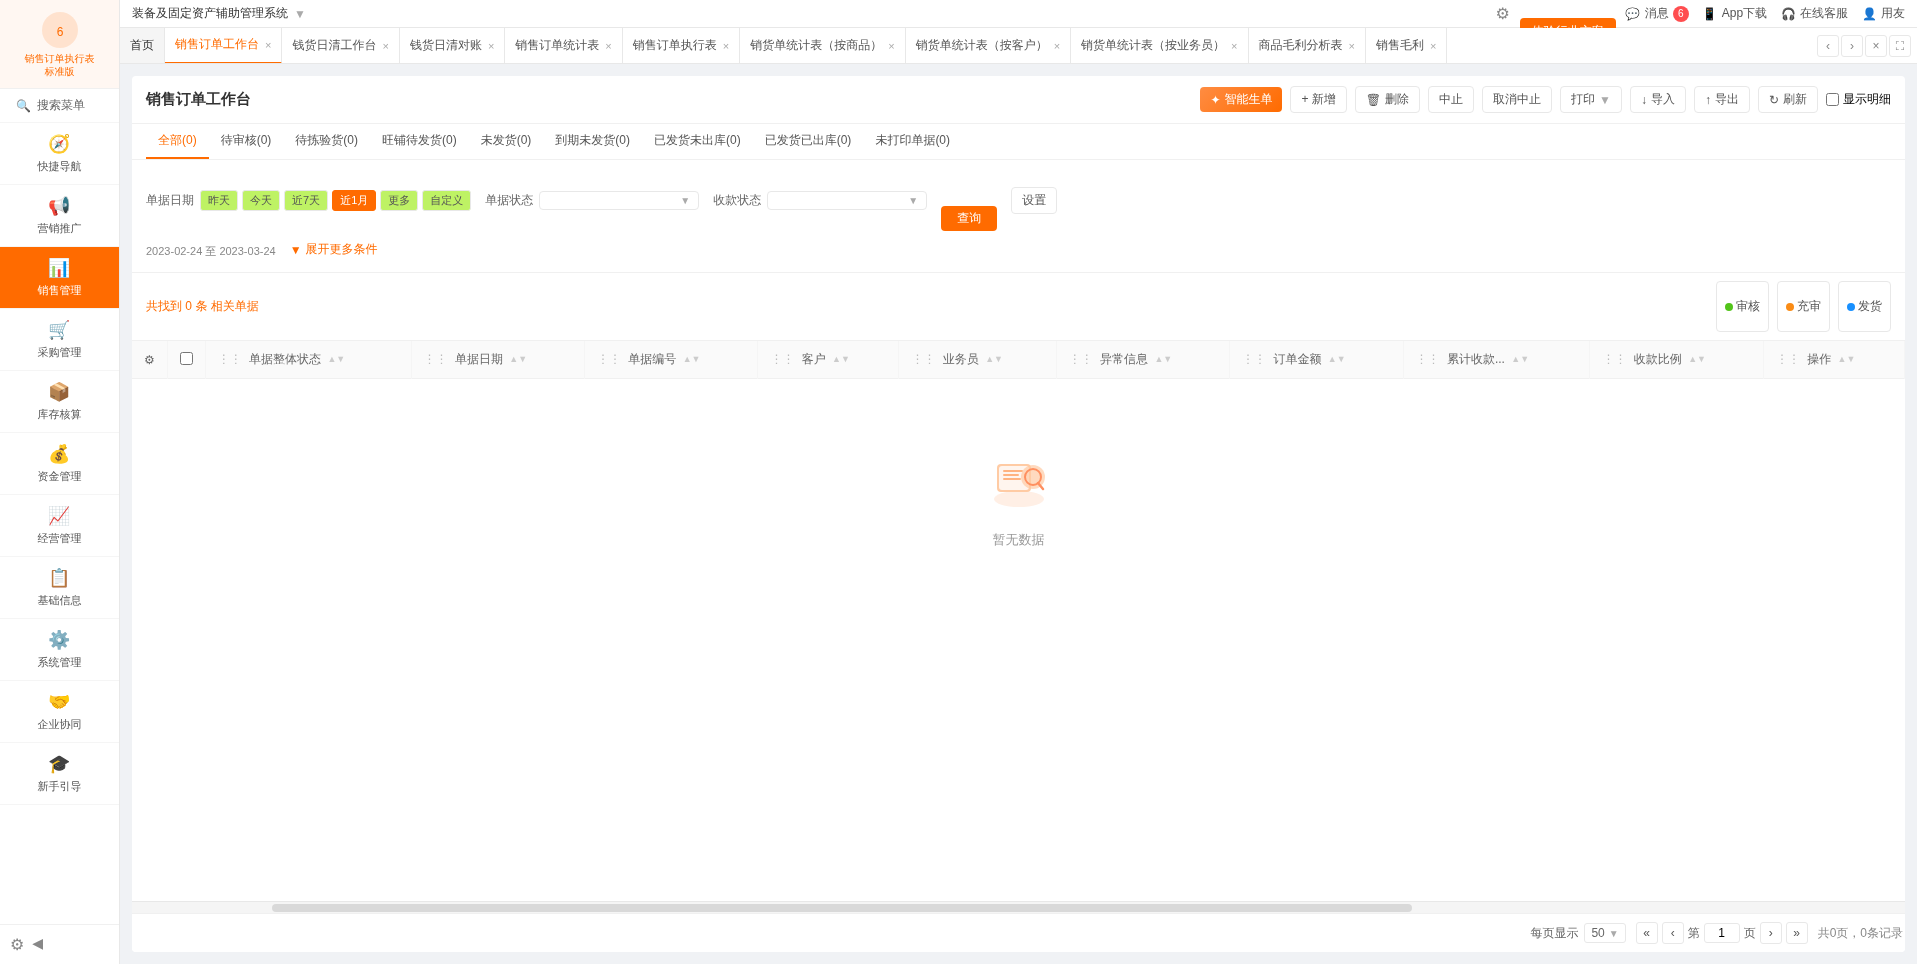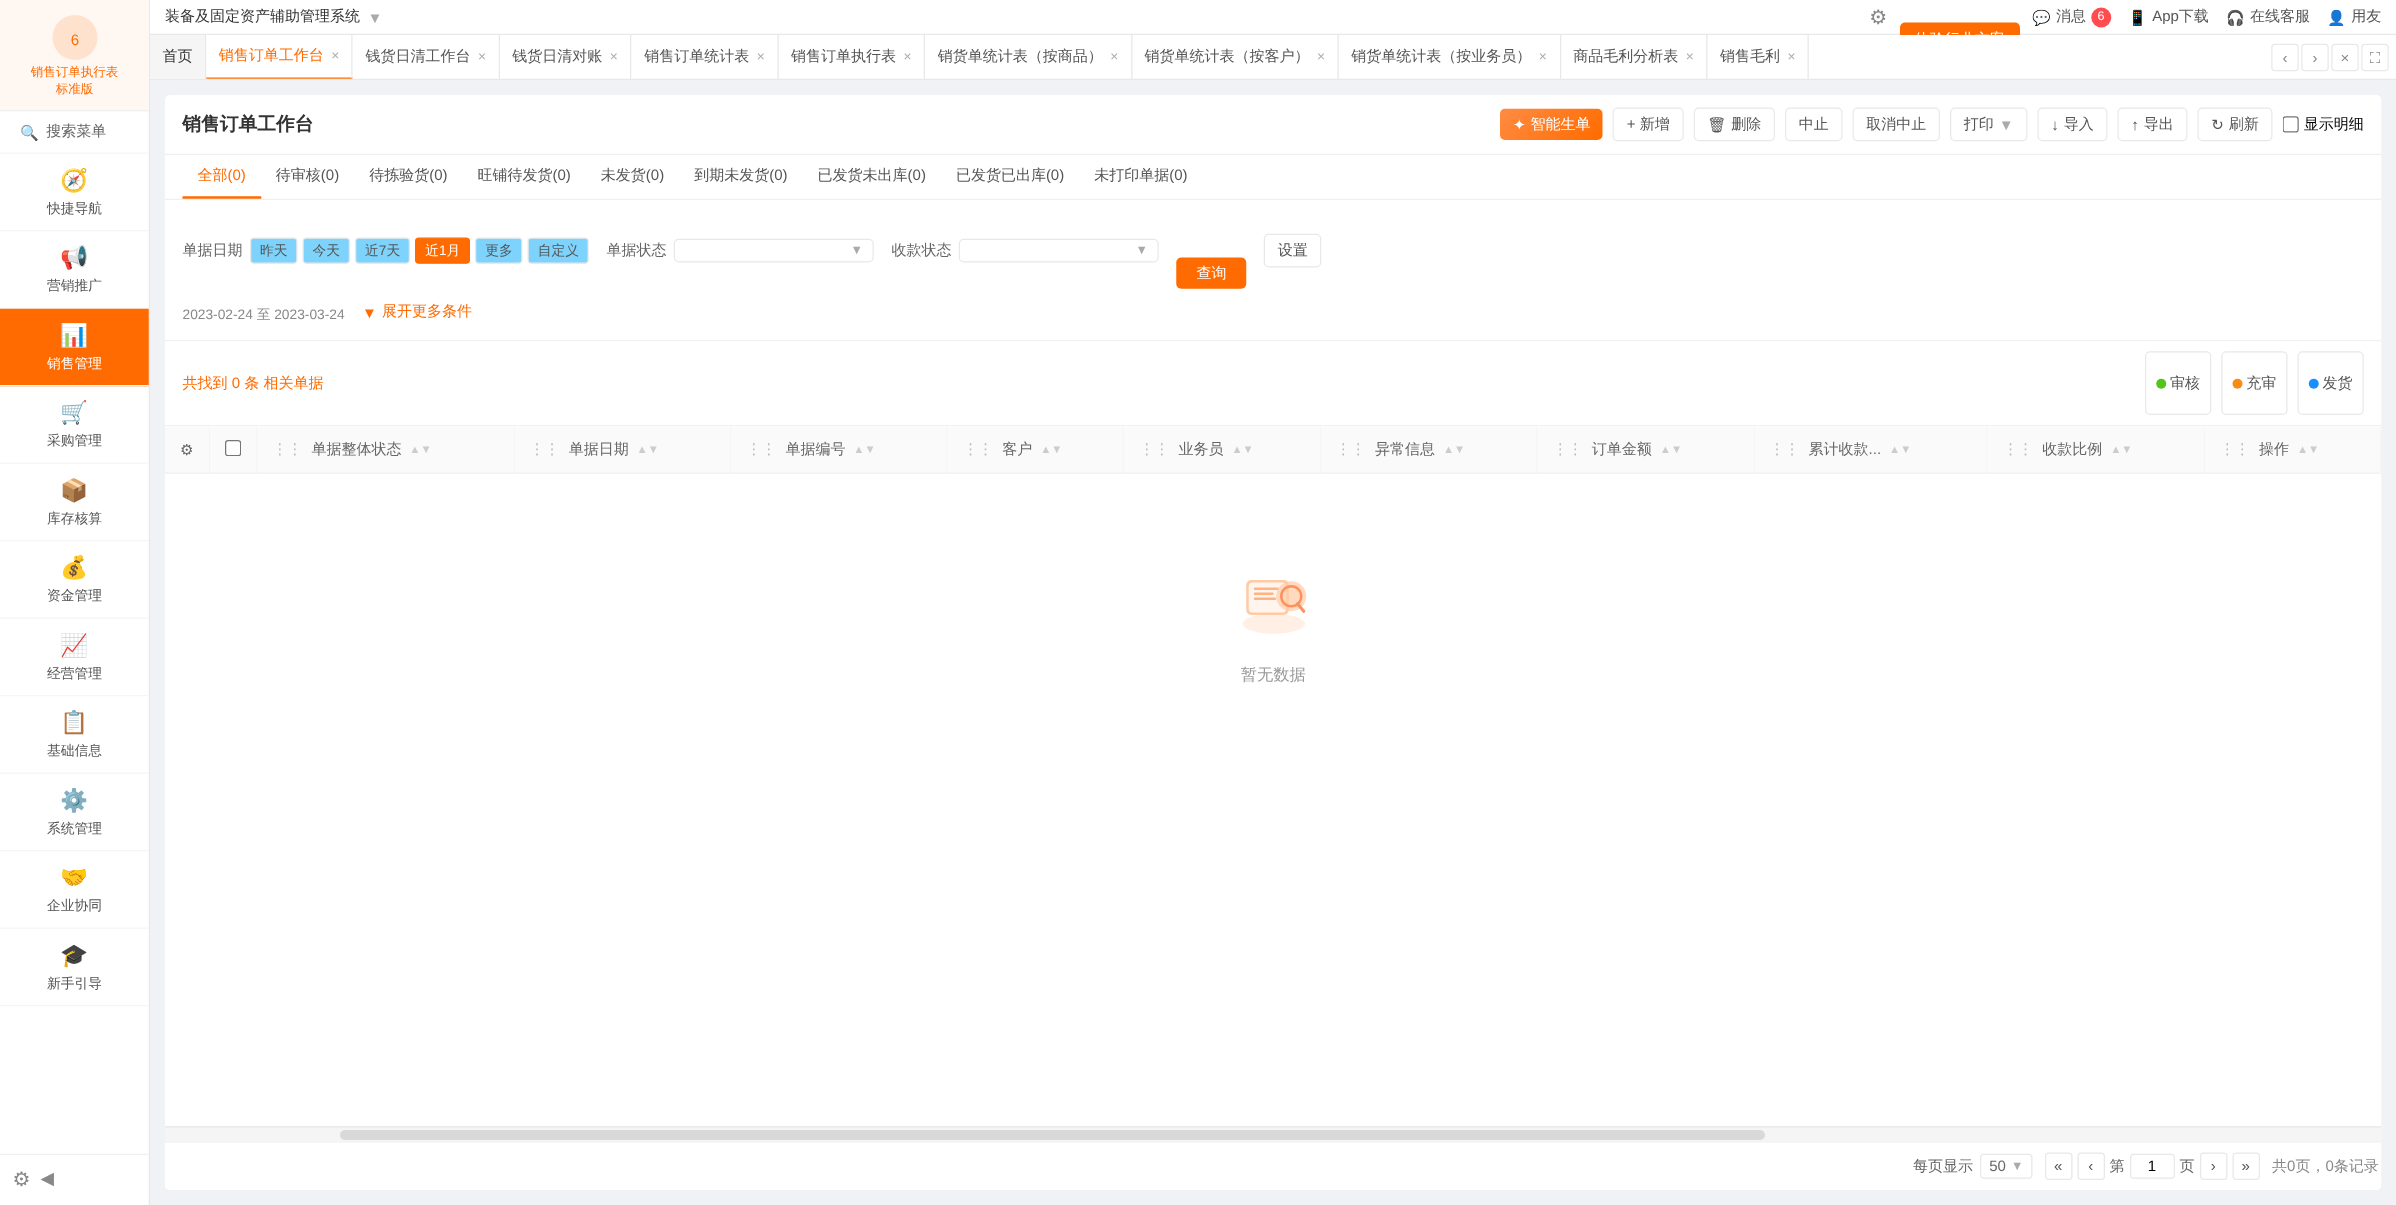--- a/index.html
+++ b/index.html
@@ -261,21 +261,21 @@
       align-items: center;
       gap: 4px;
     }
     .date-btn {
       padding: 2px 7px;
       border: 1px solid #e8e8e8;
       border-radius: 3px;
       cursor: pointer;
       color: #555;
       font-size: 11px;
-      background: #7dd3fc;
+      background: #bef264;
     }
     .date-btn.active { background: #ff6b00; color: #fff; border-color: #ff6b00; }
     .filter-date-range { color: #888; font-size: 11px; margin-top: 3px; }
     .filter-select {
       display: flex;
       align-items: center;
       border: 1px solid #e8e8e8;
       border-radius: 4px;
       padding: 3px 8px;
       cursor: pointer;

